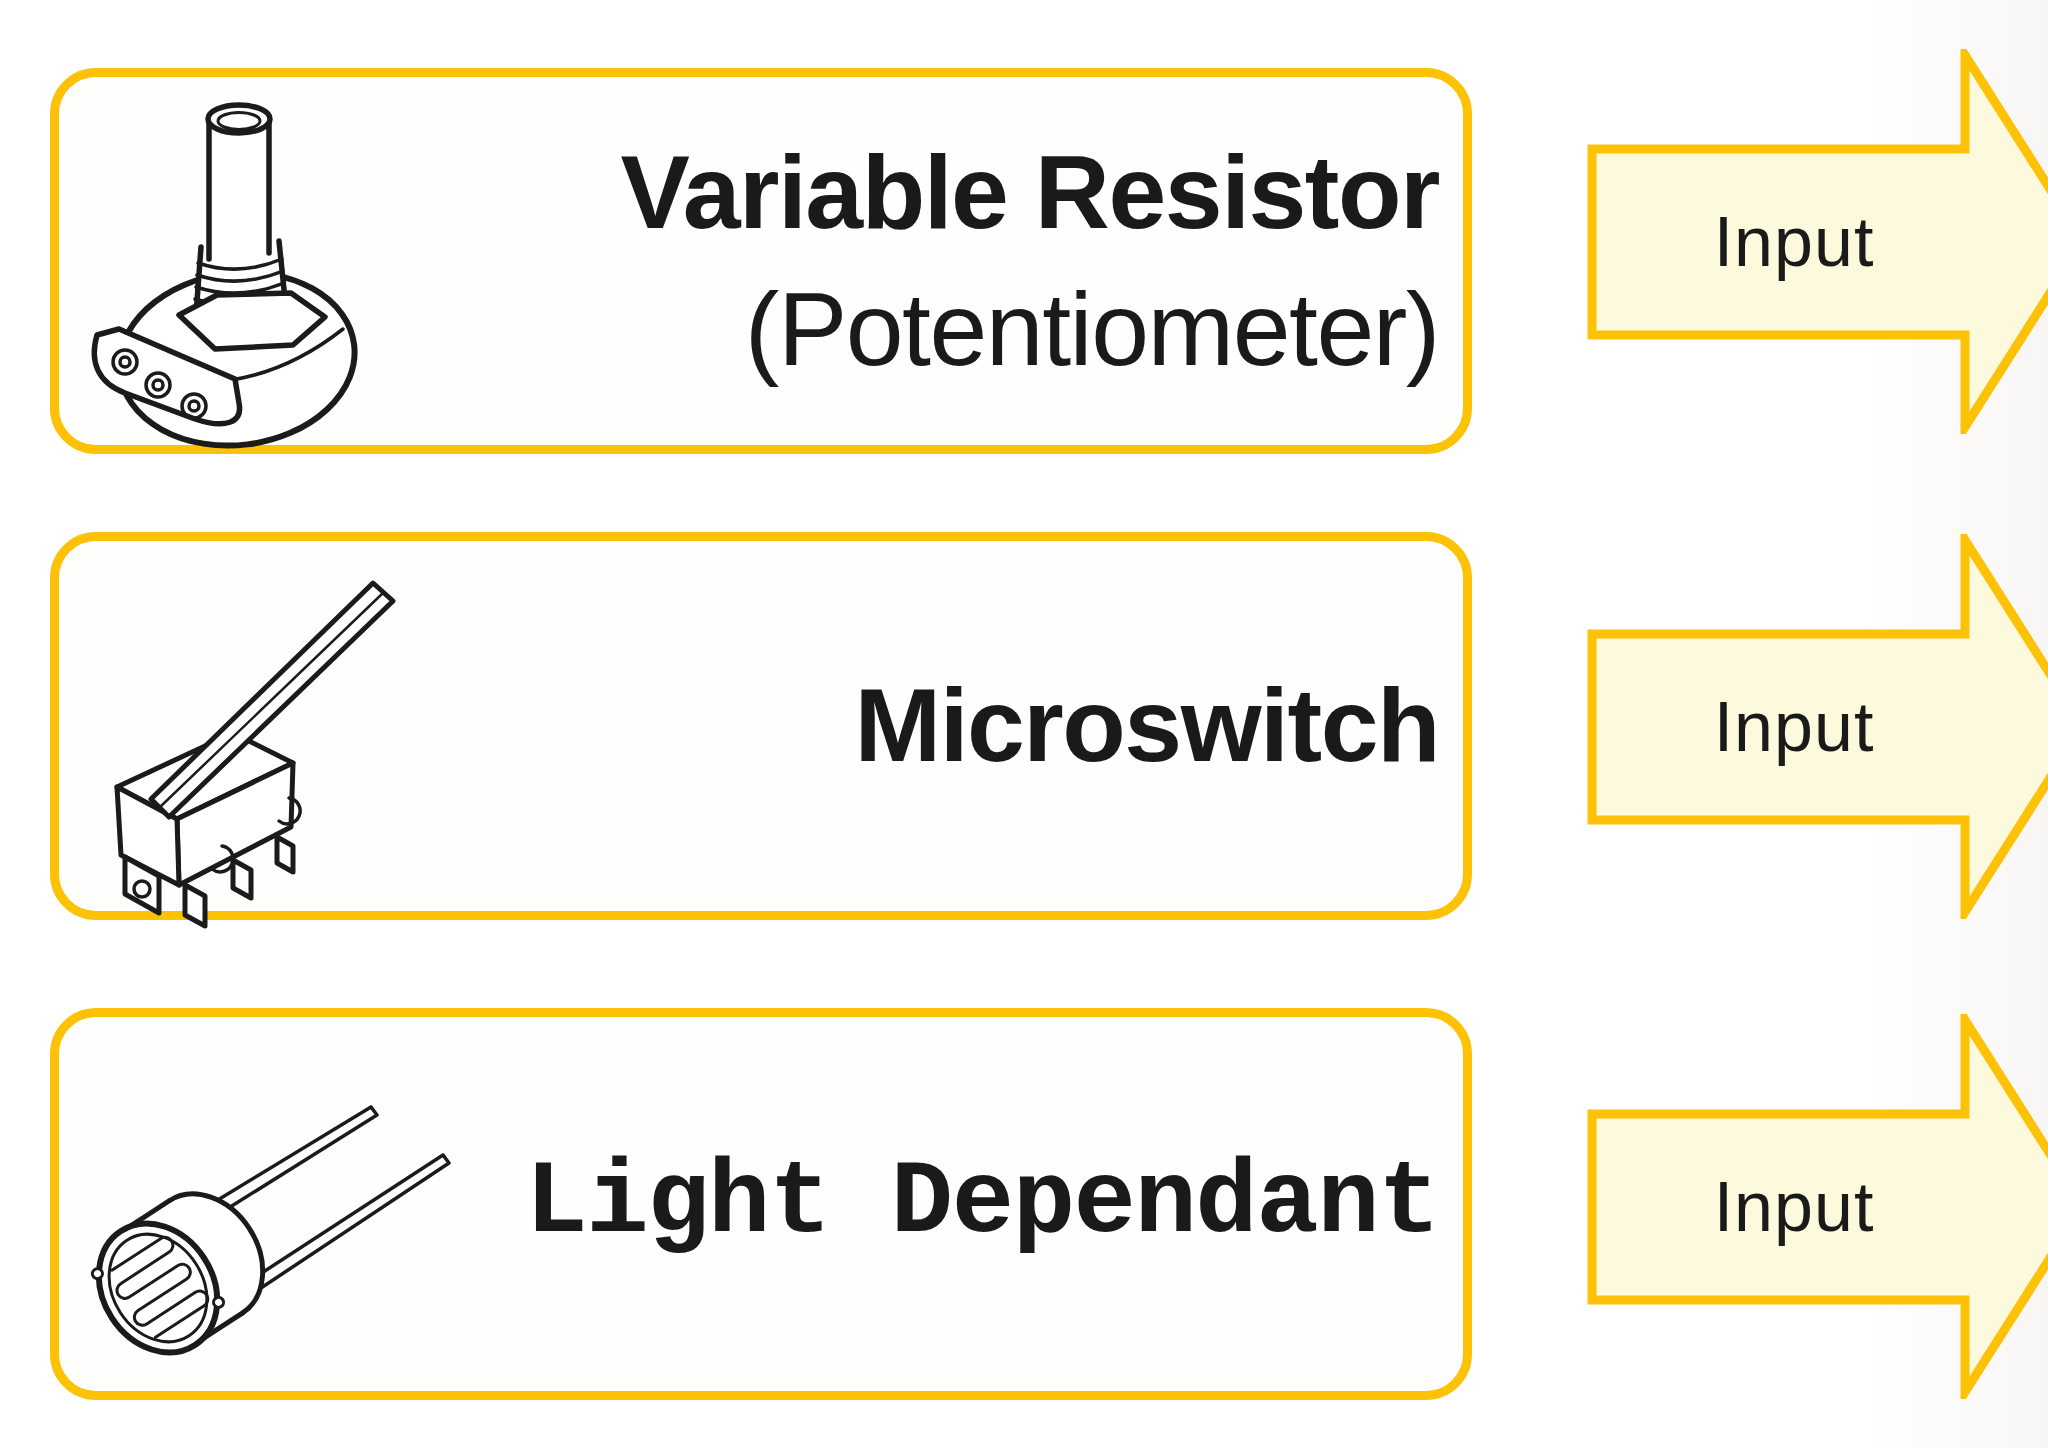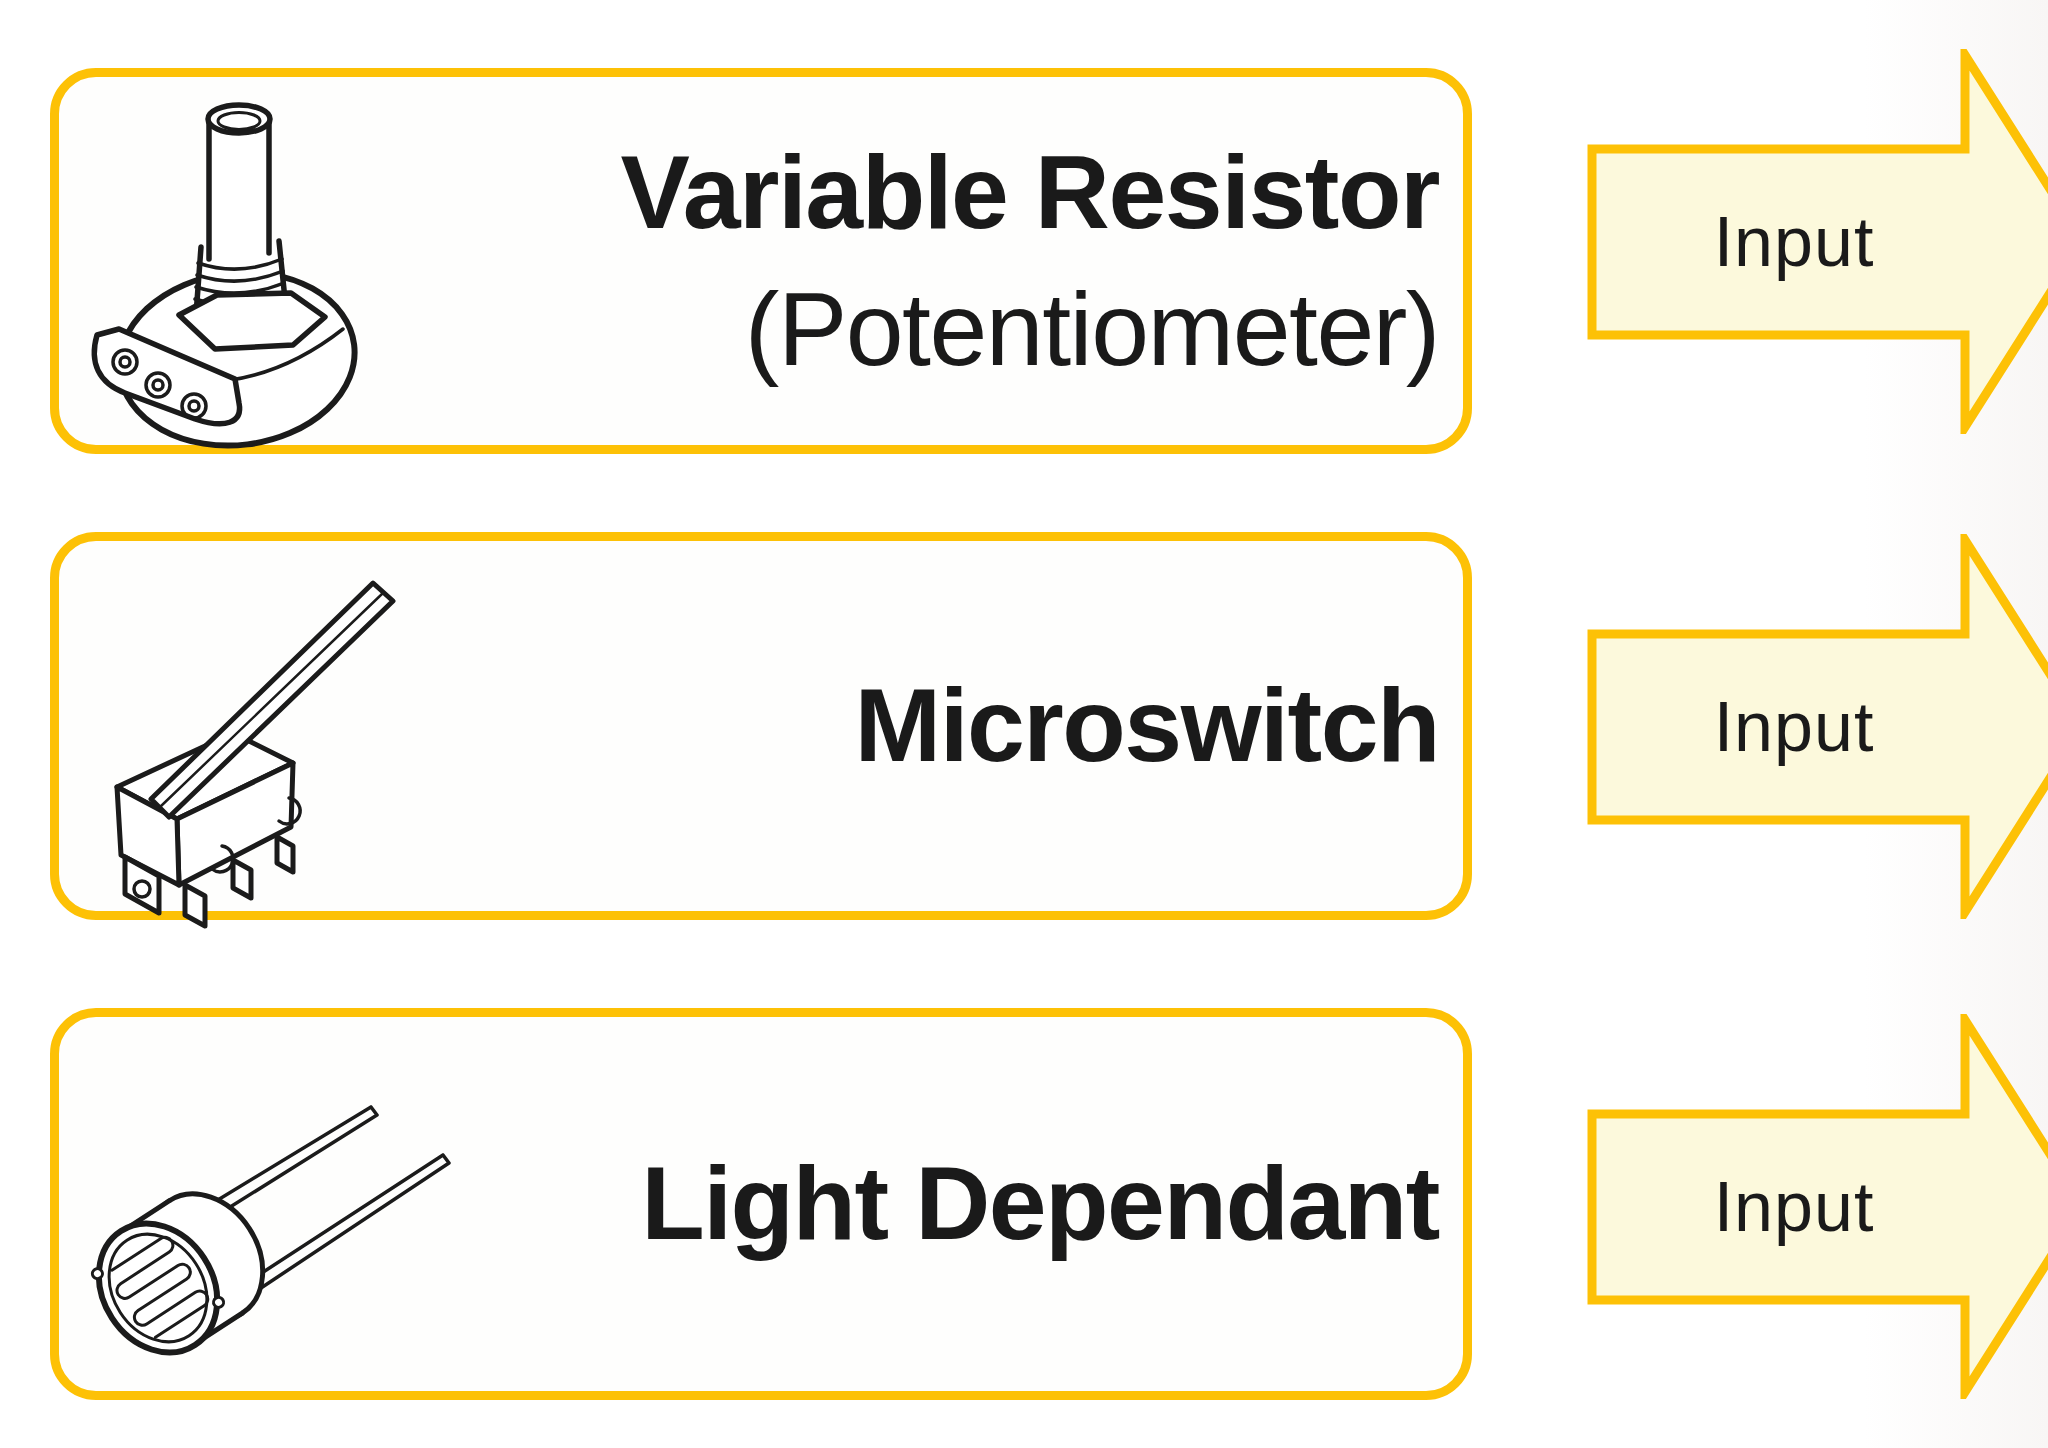--- a/index.html
+++ b/index.html
@@ -14,21 +14,21 @@
   }
   
   .cbox{
     position:absolute;left:50px;width:1422px;box-sizing:border-box;
     background:#fefefd;border:9px solid #fdc106;border-radius:46px;
     display:flex;align-items:center;justify-content:flex-end;
     padding-right:24px;
   }
   #box1{top:48px;height:386px;margin-top:20px;}
   #box2{top:532px;height:388px;padding-left:8px;}
-  #box3{top:1008px;height:392px;}
+  #box3{top:1008px;height:392px;font-family:Liberation Mono, monospace;}
   .label{
     text-align:right;color:#1a1a1a;
     font-size:104px;line-height:1.32;letter-spacing:-1.5px;
     white-space:nowrap;
   }
   .label .bold{font-weight:700;}
   .illus{position:absolute;pointer-events:none;}
   #pot-illus{left:8px;top:2px;}
   #micro-illus{left:22px;top:28px;}
   #ldr-illus{left:4px;top:26px;}

